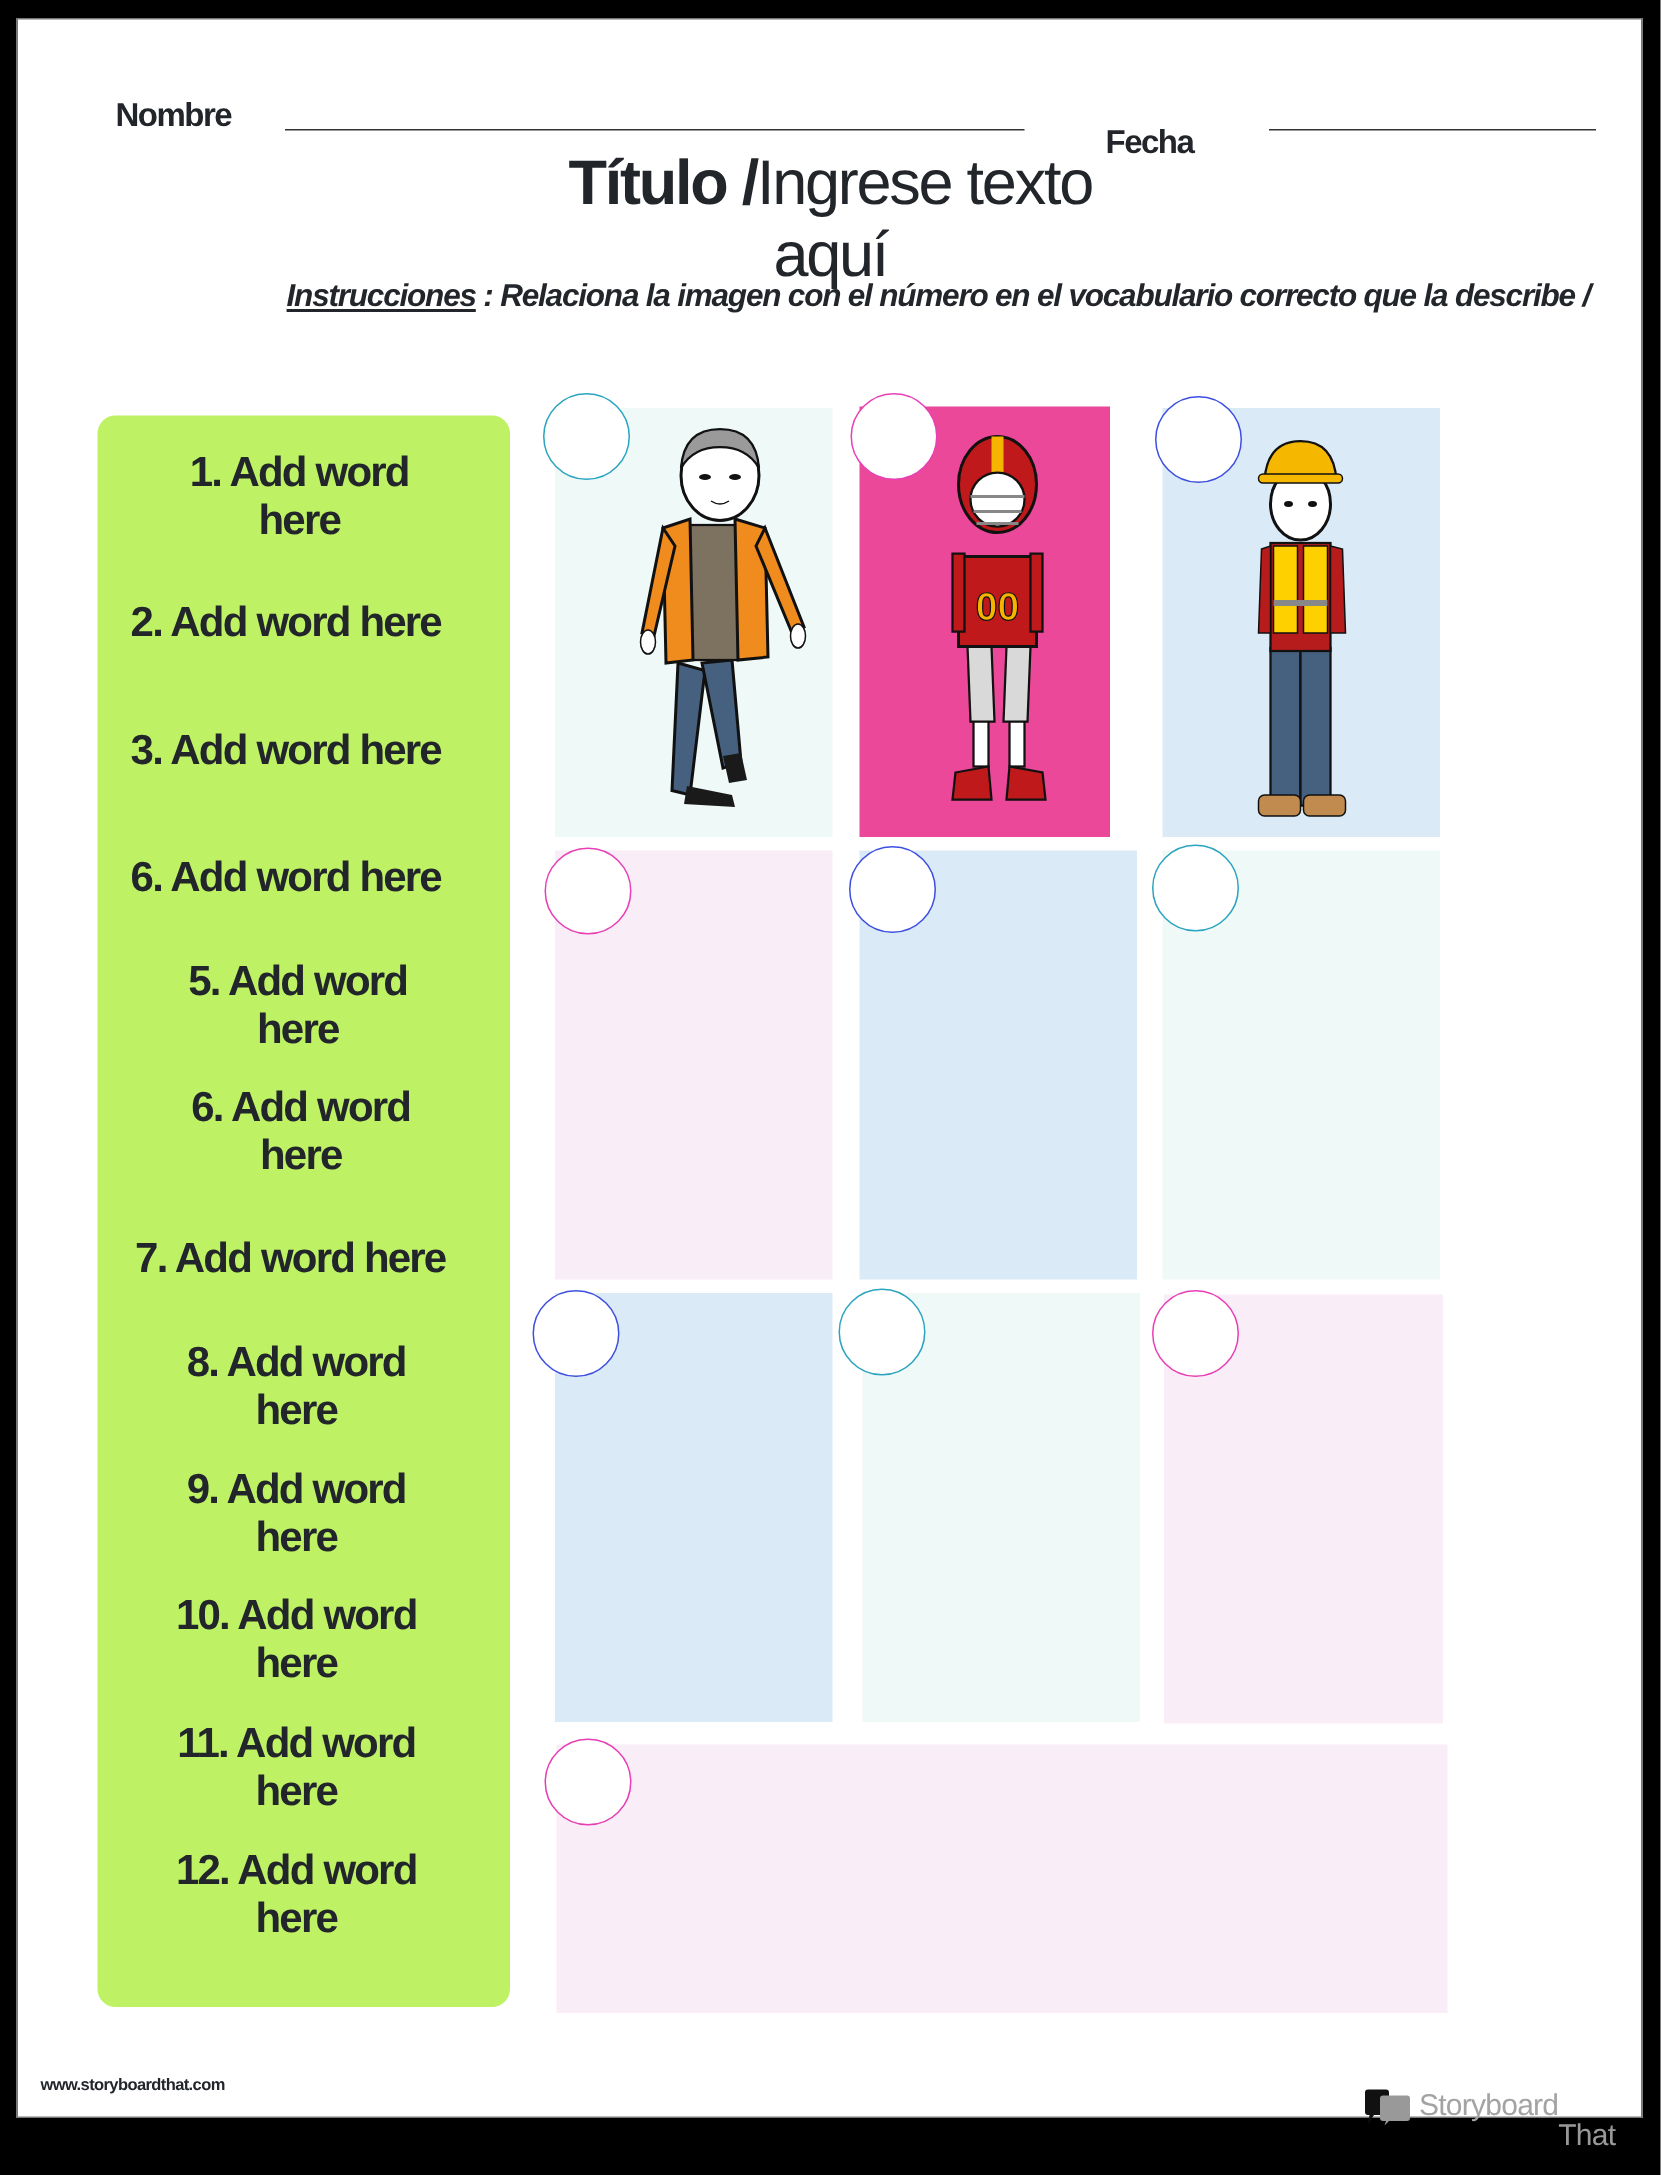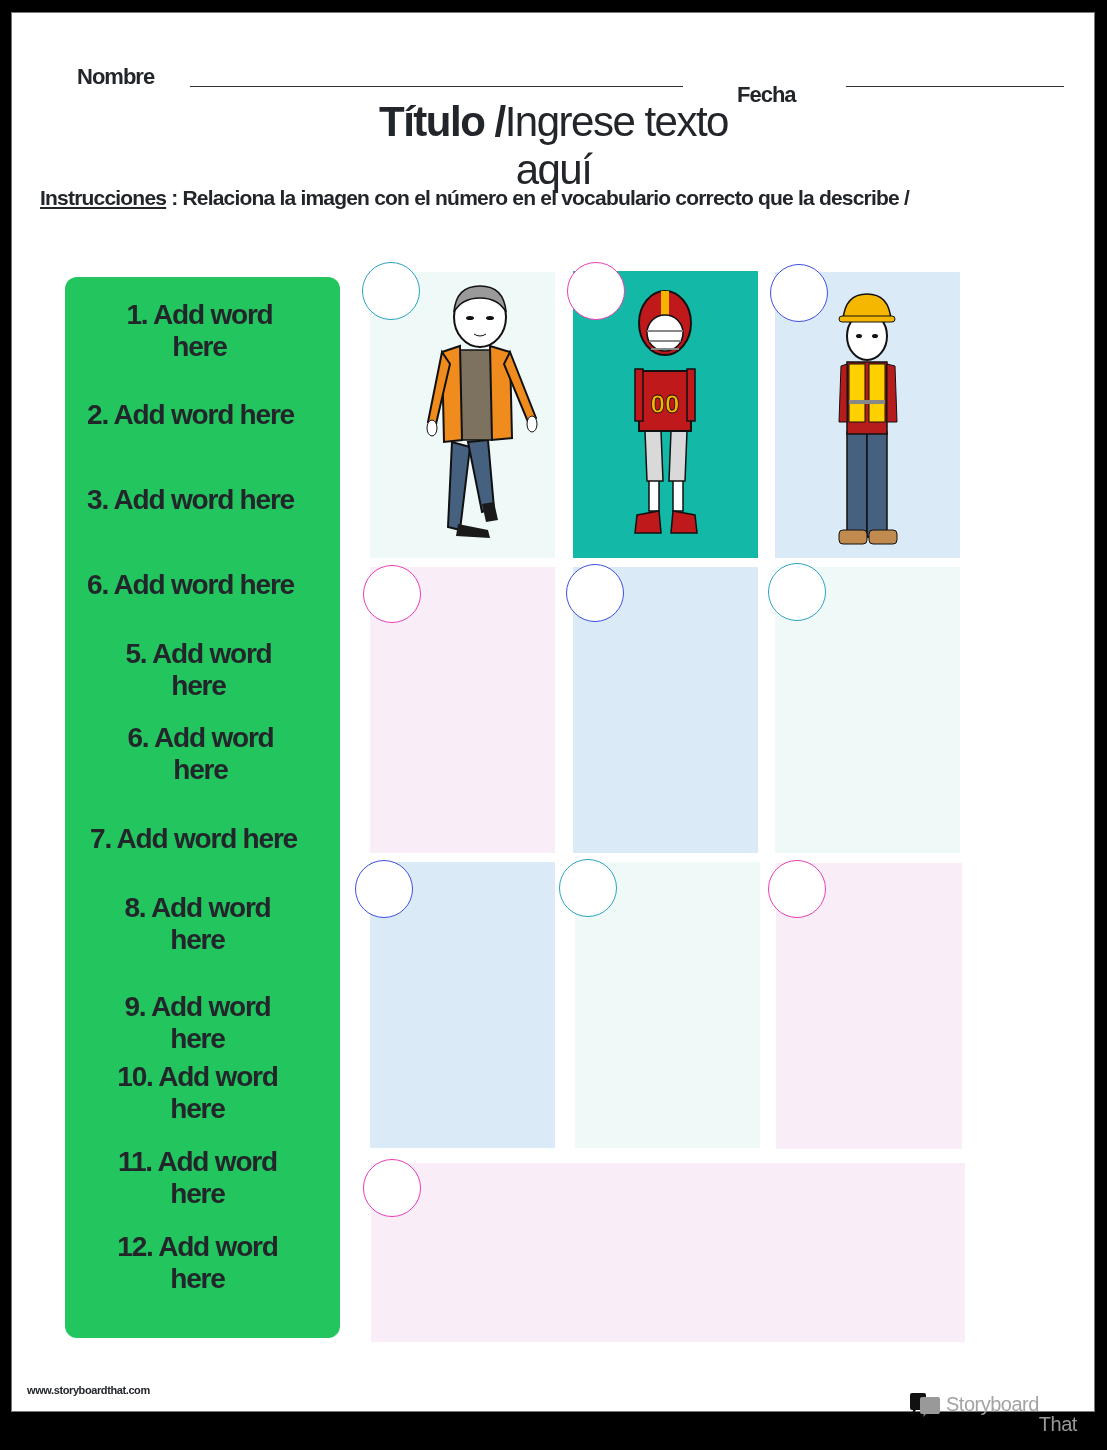--- a/index.html
+++ b/index.html
@@ -6,23 +6,23 @@
   body { width:1107px; height:1450px; background:#000; position:relative; overflow:hidden;
          font-family:"Liberation Sans", sans-serif; color:#22262b; }
   .page { position:absolute; left:11px; top:12px; width:1084px; height:1400px; background:#fff;
           border:1px solid #777; box-sizing:border-box; }
   .abs { position:absolute; }
   .lbl { font-size:22px; font-weight:bold; letter-spacing:-1px; }
   .line { position:absolute; height:0; border-top:1.5px solid #333; }
   .title { left:0; width:1107px; top:98px; text-align:center; font-size:42px; line-height:48px; letter-spacing:-1.5px; }
   .title b { font-weight:bold; }
   .title .rest { font-weight:normal; }
-  .instr { left:40px; width:1020px; top:184px; text-align:left; font-size:21px; line-height:27px; font-weight:bold; letter-spacing:-0.8px; }
+  .instr { left:40px; width:1020px; top:184px; text-align:right; font-size:21px; line-height:27px; font-weight:bold; letter-spacing:-0.8px;font-style:italic; }
   .instr u { font-weight:bold; }
-  .wordbank { position:absolute; left:65px; top:277px; width:275px; height:1061px; background:#22c55e; border-radius:12px; }
+  .wordbank { position:absolute; left:65px; top:277px; width:275px; height:1061px; background:#bef264; border-radius:12px; }
   .word { position:absolute; width:275px; text-align:center; font-size:28px; line-height:32px; font-weight:bold; letter-spacing:-1.2px; color:#22262b; }
   .cell { position:absolute; }
   .circle { position:absolute; width:58px; height:58px; border-radius:50%; background:#fff; border:1.3px solid; box-sizing:border-box; }
   .footer-url { left:27px; top:1384px; font-size:11px; font-weight:bold; letter-spacing:-0.4px; }
   .logo { left:908px; top:1373px; display:flex; align-items:center; gap:4px; }
   .logo .t1 { font-size:20px; color:#a3a3a3; letter-spacing:-0.5px; }
   .logo .t2 { font-size:20px; color:#999; letter-spacing:-0.5px;margin-top:40px; }
   svg { display:block; }
 </style>
 </head>
@@ -66,21 +66,21 @@
       <div>6. Add word</div>
       <div>here</div>
     </div>
   <div class="word" style="top:546px;left:-9px;">
       <div>7. Add word here</div>
     </div>
   <div class="word" style="top:615px;left:-5px;">
       <div>8. Add word</div>
       <div>here</div>
     </div>
-  <div class="word" style="top:700px;left:-5px;margin-top:14px;">
+  <div class="word" style="top:700px;left:-5px;">
       <div>9. Add word</div>
       <div>here</div>
     </div>
   <div class="word" style="top:784px;left:-5px;">
       <div>10. Add word</div>
       <div>here</div>
     </div>
   <div class="word" style="top:869px;left:-5px;">
       <div>11. Add word</div>
       <div>here</div>
@@ -106,21 +106,21 @@
     <ellipse cx="162" cy="152" rx="5" ry="8" fill="#fff" stroke="#111"></ellipse>
     <ellipse cx="110" cy="45" rx="26" ry="30" fill="#fff" stroke="#111" stroke-width="2"></ellipse>
     <path d="M84 40 Q86 14 110 14 Q134 14 136 40 Q128 26 110 26 Q92 26 84 40 Z" fill="#9a9a9a" stroke="#111" stroke-width="1.5"></path>
     <ellipse cx="100" cy="46" rx="4" ry="2" fill="#111"></ellipse>
     <ellipse cx="120" cy="46" rx="4" ry="2" fill="#111"></ellipse>
     <path d="M104 62 Q110 66 116 62" stroke="#111" fill="none"></path>
   </svg>
   <div class="circle" style="left:-8px;top:-10px;border-color:#2aa4c0;"></div>
 </div>
 
-<div class="cell" style="left:573px;top:271px;width:185px;height:287px;background:#14b8a6;">
+<div class="cell" style="left:573px;top:271px;width:167px;height:287px;background:#ec4899;">
   <svg width="185" height="287" viewBox="0 0 185 287">
     <rect x="76" y="170" width="10" height="70" fill="#fff" stroke="#111" stroke-width="1.5"></rect>
     <rect x="100" y="170" width="10" height="70" fill="#fff" stroke="#111" stroke-width="1.5"></rect>
     <path d="M72 160 L88 160 L90 210 L74 210 Z" fill="#d9d9d9" stroke="#111" stroke-width="1.5"></path>
     <path d="M98 160 L114 160 L112 210 L96 210 Z" fill="#d9d9d9" stroke="#111" stroke-width="1.5"></path>
     <path d="M64 244 L86 240 L88 262 L62 262 Z" fill="#c0191b" stroke="#111" stroke-width="1.5"></path>
     <path d="M100 240 L122 244 L124 262 L98 262 Z" fill="#c0191b" stroke="#111" stroke-width="1.5"></path>
     <path d="M66 100 L118 100 L118 160 L66 160 Z" fill="#c0191b" stroke="#111" stroke-width="2"></path>
     <path d="M62 98 L70 98 L70 150 L62 150 Z" fill="#c0191b" stroke="#111" stroke-width="1.5"></path>
     <path d="M114 98 L122 98 L122 150 L114 150 Z" fill="#c0191b" stroke="#111" stroke-width="1.5"></path>

